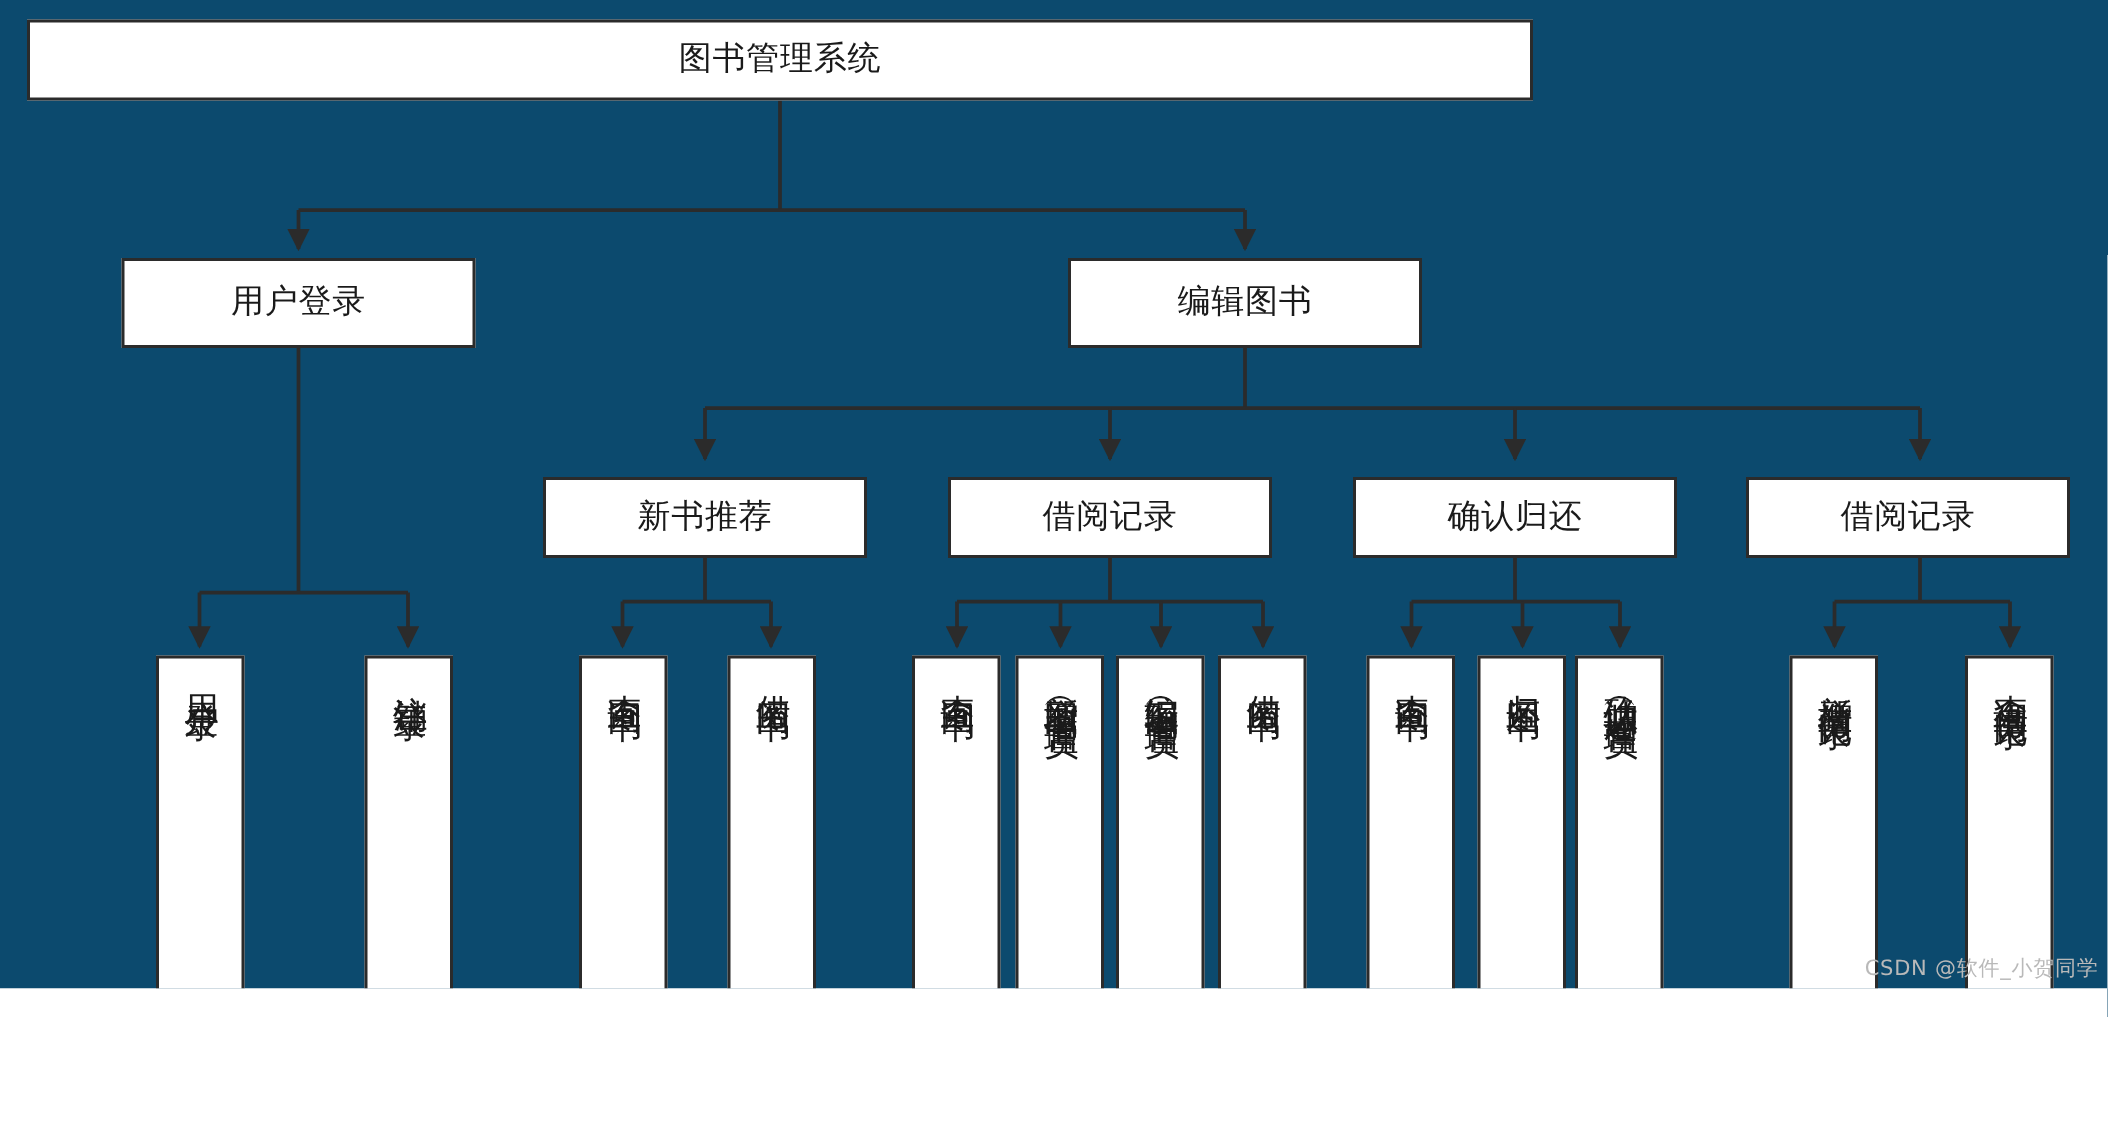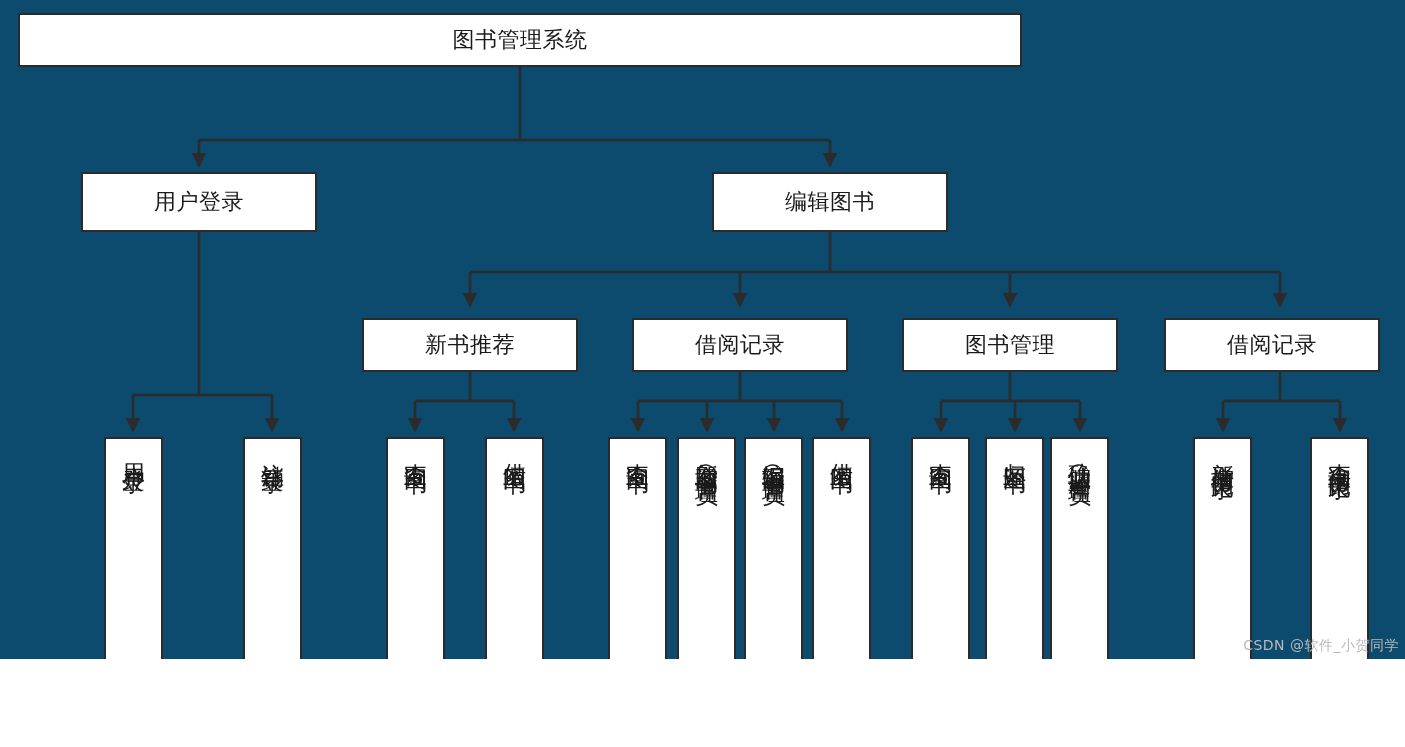--- a/index.html
+++ b/index.html
@@ -145,21 +145,21 @@
 
   <div class="node horiz" style="left:362px; top:318px; width:216px; height:54px;">
     <span class="label">新书推荐</span>
   </div>
 
   <div class="node horiz" style="left:632px; top:318px; width:216px; height:54px;">
     <span class="label">借阅记录</span>
   </div>
 
   <div class="node horiz" style="left:902px; top:318px; width:216px; height:54px;">
-    <span class="label">图书管理</span>
+    <span class="label">确认归还</span>
   </div>
 
   <div class="node horiz" style="left:1164px; top:318px; width:216px; height:54px;">
     <span class="label">借阅记录</span>
   </div>
 
   <div class="node vert" style="left:104px; top:437px; width:59px; height:297px;">
     <span class="label">用户登录</span>
   </div>
 

